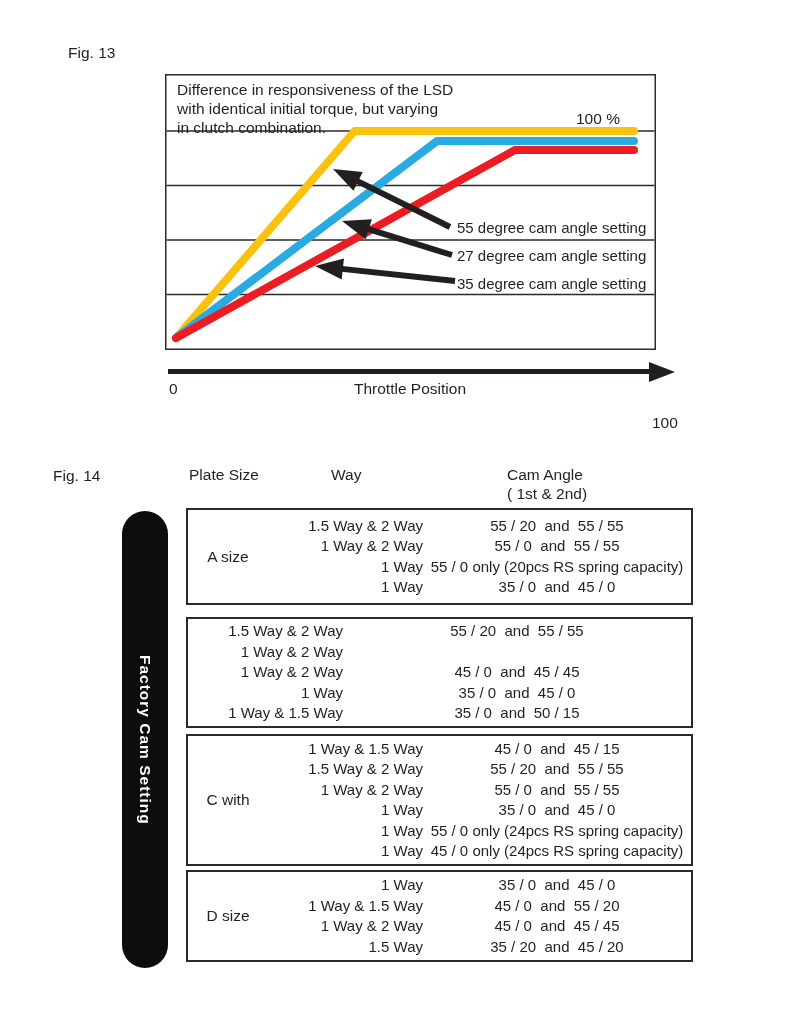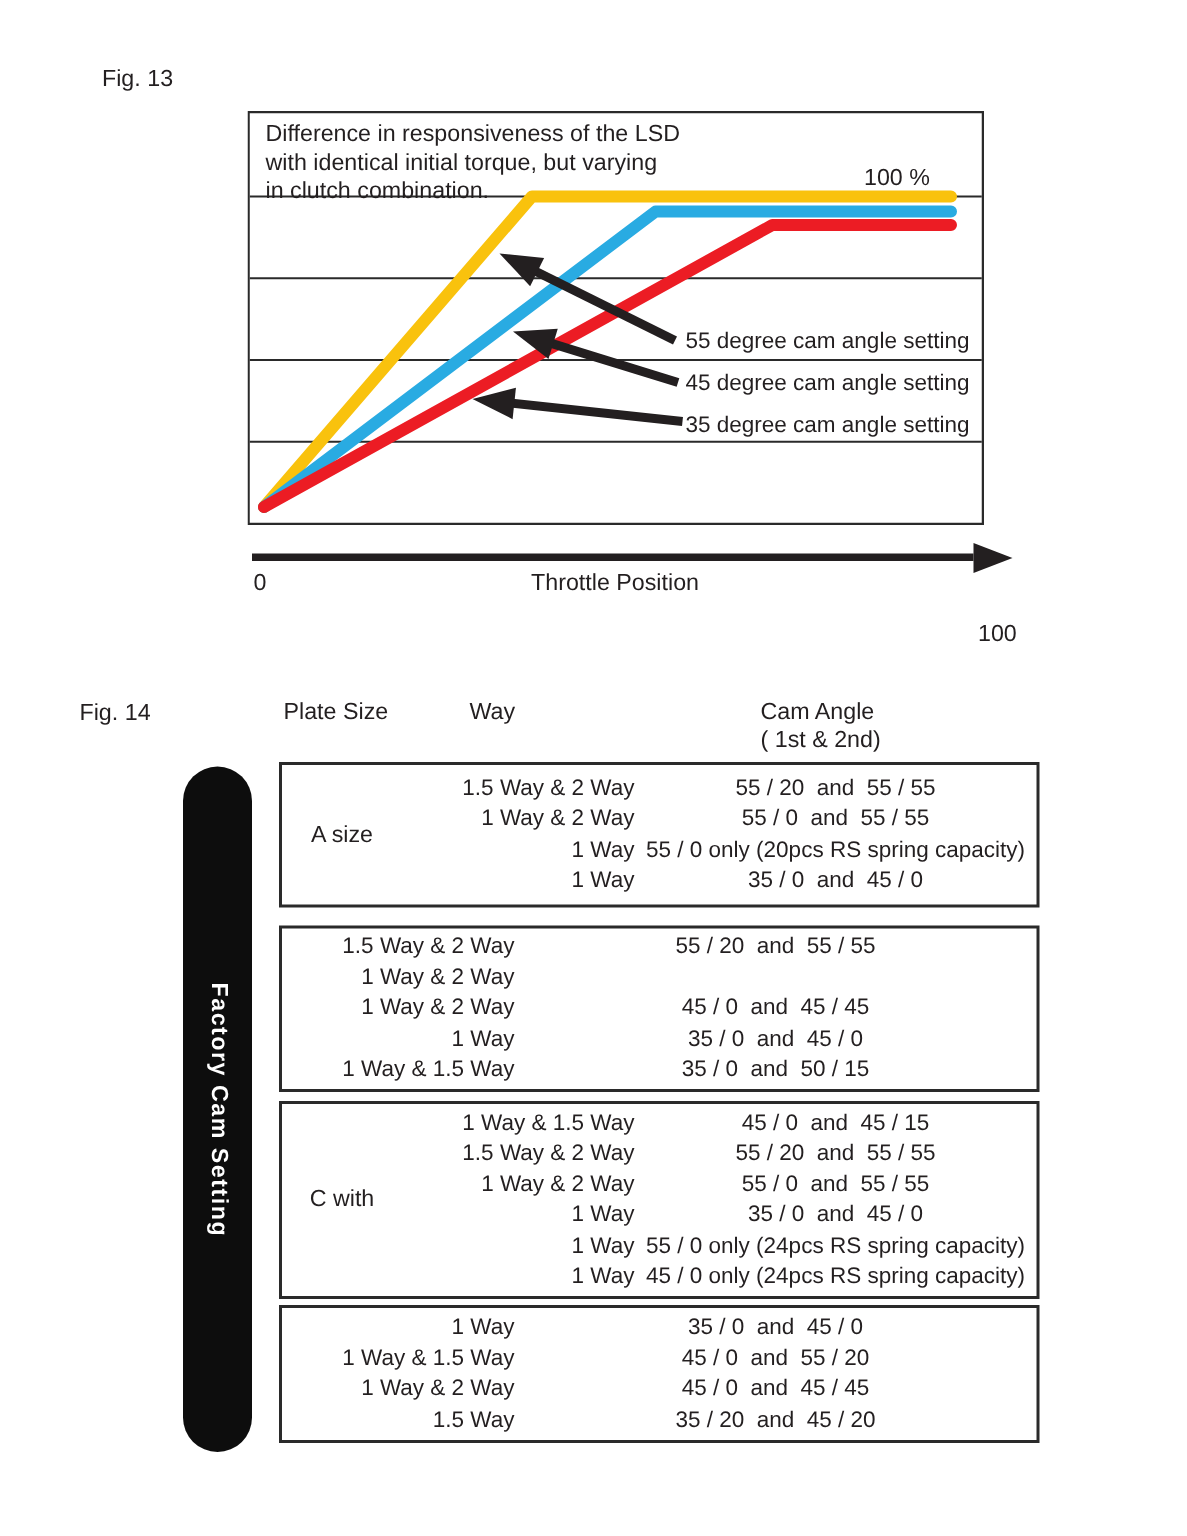--- a/index.html
+++ b/index.html
@@ -18,21 +18,21 @@
   #axis-shaft{left:168px;top:369px;width:481px;height:5px;background:#231F20;}
   #axis-head{left:649px;top:361.5px;width:0;height:0;
     border-left:26px solid #231F20;border-top:10px solid transparent;border-bottom:10px solid transparent;}
   #axis-zero{left:169px;top:380px;font-size:15.5px;}
   #axis-title{left:165px;top:380px;width:490px;text-align:center;font-size:15.5px;}
   #axis-max{left:652px;top:381px;font-size:15.5px;margin-top:33px;}
   
   #fig14-label{left:53px;top:467px;}
   .th{font-size:15.5px;white-space:pre;}
   #hdr-plate{left:189px;top:466px;}
-  #hdr-way{left:313px;top:466px;}
+  #hdr-way{left:331px;top:466px;}
   #hdr-cam{left:507px;top:466px;}
   #hdr-cam-sub{left:507px;top:485px;}
   #side-pill{
     left:122px;top:511px;width:46px;height:457px;background:#0d0d0d;border-radius:23px;
     display:flex;align-items:center;justify-content:center;
   }
   #side-pill span{
     writing-mode:vertical-rl;color:#ffffff;font-weight:bold;font-size:15.5px;letter-spacing:1px;white-space:nowrap;
   }
   #sections{left:186px;top:508px;width:507px;}
@@ -75,21 +75,21 @@
 <div class="abs" id="chart-title">
   <div>Difference in responsiveness of the LSD</div>
   <div>with identical initial torque, but varying</div>
   <div>in clutch combination.</div>
 </div>
 
 <div class="abs" id="hundred-label">100 %</div>
 
 <div id="annotations">
     <div class="ann" style="top: 219px;">55 degree cam angle setting</div>
-    <div class="ann" style="top: 247px;">45 degree cam angle setting</div>
+    <div class="ann" style="top: 247px;">27 degree cam angle setting</div>
     <div class="ann" style="top: 275px;">35 degree cam angle setting</div>
   </div>
 
 <div class="abs" id="axis-shaft"></div>
 <div class="abs" id="axis-head"></div>
 <div class="abs" id="axis-zero">0</div>
 <div class="abs" id="axis-title">Throttle Position</div>
 <div class="abs" id="axis-max">100</div>
 
 <div class="abs fig-label" id="fig14-label">Fig. 14</div>
@@ -171,20 +171,21 @@
           <div class="way">1 Way</div>
           <div class="cam">55 / 0 only (24pcs RS spring capacity)</div>
         </div>
         <div class="row">
           <div class="way">1 Way</div>
           <div class="cam">45 / 0 only (24pcs RS spring capacity)</div>
         </div>
       </div>
     </div>
     <div class="section sec-d">
+      <div class="size-col">D size</div>
       <div class="rows-col">
         <div class="row">
           <div class="way">1 Way</div>
           <div class="cam">35 / 0  and  45 / 0</div>
         </div>
         <div class="row">
           <div class="way">1 Way &amp; 1.5 Way</div>
           <div class="cam">45 / 0  and  55 / 20</div>
         </div>
         <div class="row">

